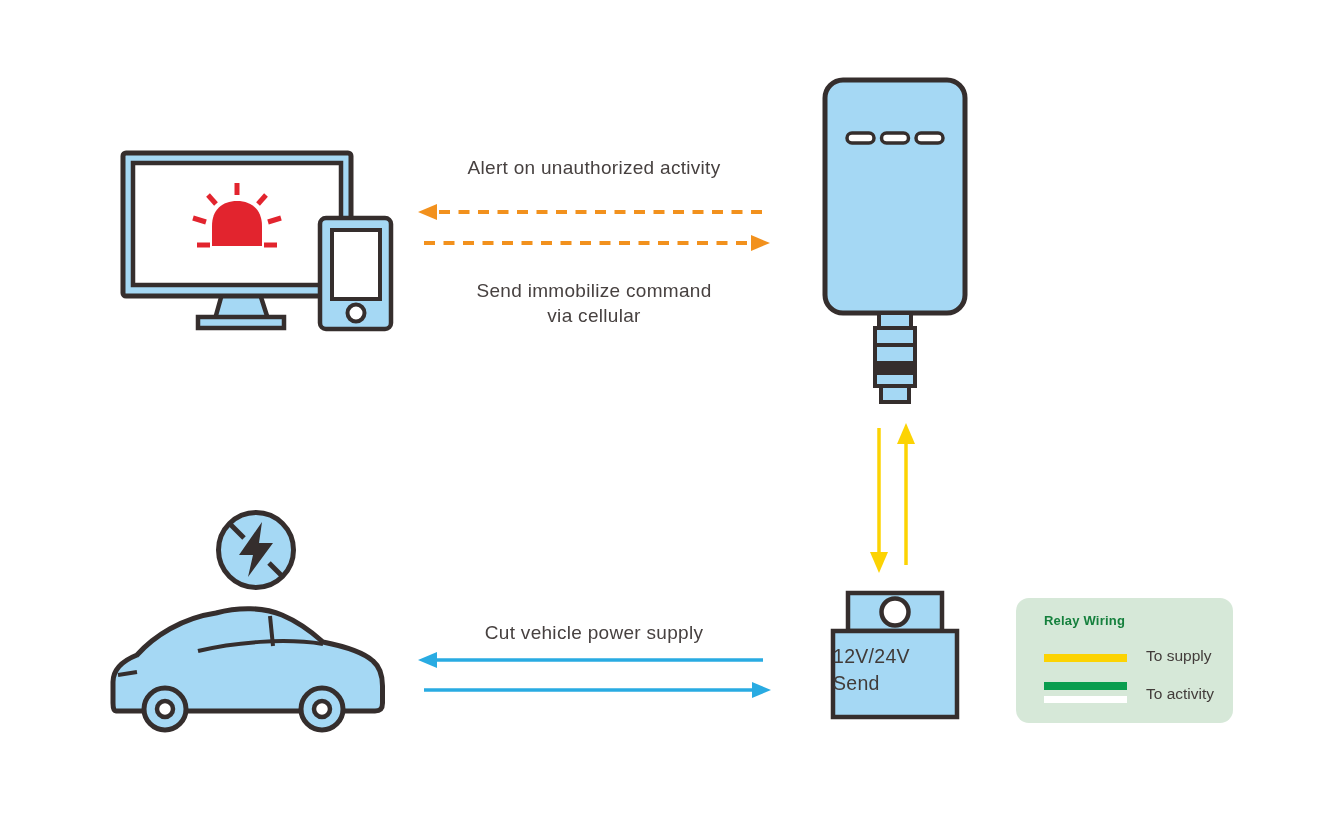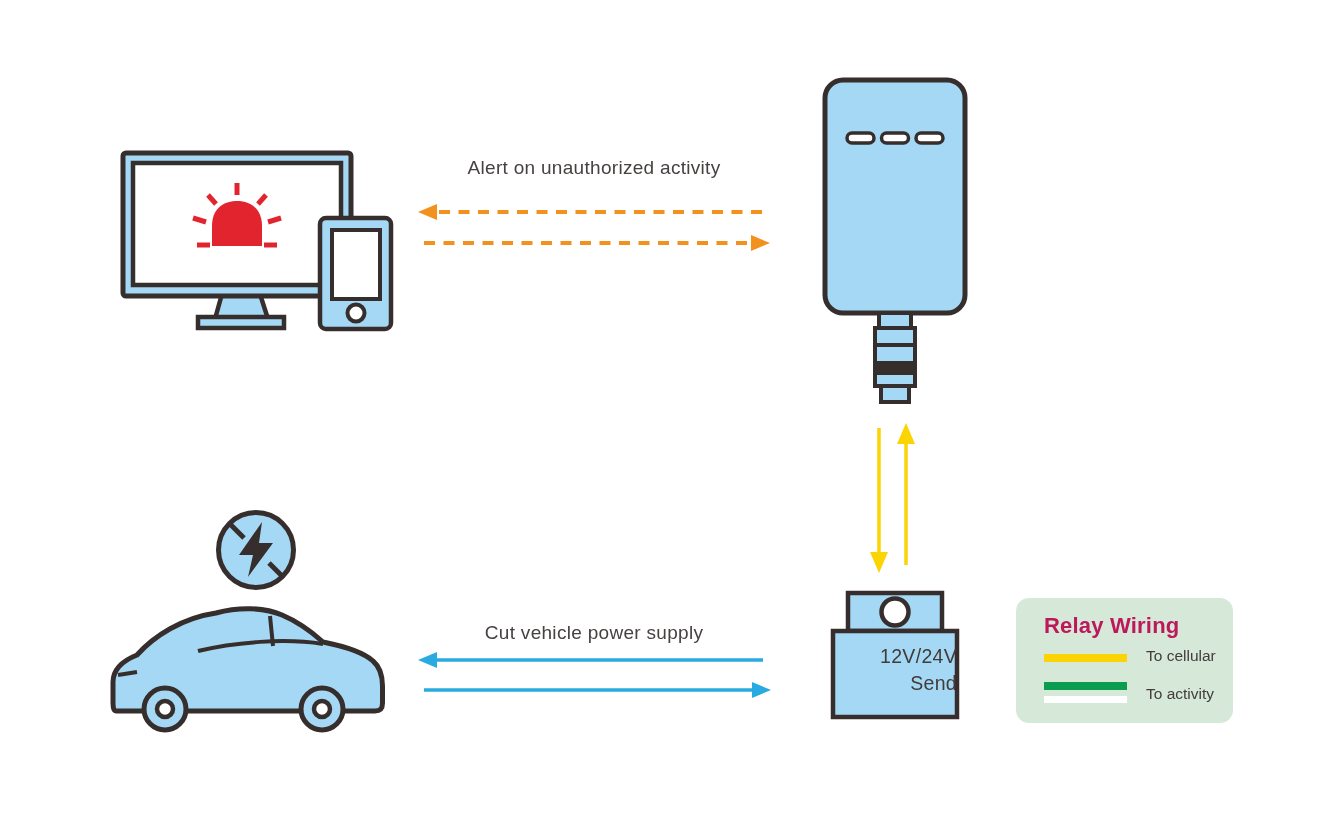--- a/index.html
+++ b/index.html
@@ -15,31 +15,31 @@
     color:#474140;
     font-size:19px;
     text-align:center;
     line-height:25px;
     letter-spacing:0.3px;
   }
   .relay-label{
     color:#413b39;
     font-size:19.5px;
     line-height:27px;
-    text-align:right;
+    text-align:left;
     letter-spacing:0.3px;
   }
   .legend{
     background:#d6e8d8;
     border-radius:13px;
     width:217px;height:125px;
   }
   .legend-title{
     position:absolute;left:28px;top:15px;
-    font-weight:bold;font-size:22px;color:#be185d;
+    font-weight:bold;font-size:13px;color:#15803d;
     letter-spacing:0.2px;
   }
   .legend-item-label{
     position:absolute;font-size:15.5px;color:#423c3a;
   }
   .swatch{position:absolute;width:83px;}
   .swatch-yellow{background:#fcd303;height:7.5px;left:28px;top:56px;}
   .swatch-green{background:#0a9d4f;height:7.5px;left:28px;top:84px;}
   .swatch-white{background:#ffffff;height:7px;left:28px;top:98px;}
   svg{display:block;}
@@ -79,20 +79,24 @@
       <polygon points="10,17 29,9 29,25" fill="#f2911d"></polygon>
       <line x1="31" y1="17" x2="362" y2="17" stroke="#f2911d" stroke-width="3.8" stroke-dasharray="11 8.5"></line>
     </g>
     <g>
       <line x1="16" y1="48" x2="341" y2="48" stroke="#f2911d" stroke-width="3.8" stroke-dasharray="11 8.5"></line>
       <polygon points="362,48 343,40 343,56" fill="#f2911d"></polygon>
     </g>
   </svg>
 
   <div class="abs label" style="left:408px;top:155px;width:372px;">Alert on unauthorized activity</div>
+  <div class="abs label" style="left:408px;top:278px;width:372px;">
+    <div>Send immobilize command</div>
+    <div>via cellular</div>
+  </div>
 
   <svg class="abs" style="left:818px;top:73px;" width="160" height="335" viewBox="0 0 160 335">
     <rect x="7" y="7" width="140" height="233" rx="18" fill="#a5d8f4" stroke="#352e2d" stroke-width="5"></rect>
     <g>
       <rect x="29" y="60" width="27" height="10" rx="5" fill="#ffffff" stroke="#352e2d" stroke-width="3.5"></rect>
       <rect x="63.5" y="60" width="27" height="10" rx="5" fill="#ffffff" stroke="#352e2d" stroke-width="3.5"></rect>
       <rect x="98" y="60" width="27" height="10" rx="5" fill="#ffffff" stroke="#352e2d" stroke-width="3.5"></rect>
     </g>
     <g>
       <rect x="61" y="240" width="32" height="15" fill="#a5d8f4" stroke="#352e2d" stroke-width="4"></rect>
@@ -156,19 +160,19 @@
       <circle cx="55" cy="204" r="21" fill="#a5d8f4" stroke="#352e2d" stroke-width="5"></circle>
       <circle cx="55" cy="204" r="8" fill="#ffffff" stroke="#352e2d" stroke-width="4.5"></circle>
       <circle cx="212" cy="204" r="21" fill="#a5d8f4" stroke="#352e2d" stroke-width="5"></circle>
       <circle cx="212" cy="204" r="8" fill="#ffffff" stroke="#352e2d" stroke-width="4.5"></circle>
     </g>
   </svg>
 
   <div class="abs legend" style="left:1016px;top:598px;">
     <div class="legend-title">Relay Wiring</div>
     <div class="swatch swatch-yellow"></div>
-    <div class="legend-item-label" style="left:130px;top:49px;">To cellular</div>
+    <div class="legend-item-label" style="left:130px;top:49px;">To supply</div>
     <div class="swatch swatch-green"></div>
     <div class="swatch swatch-white"></div>
     <div class="legend-item-label" style="left:130px;top:87px;">To activity</div>
   </div>
 
 </div>
 
 </body></html>

